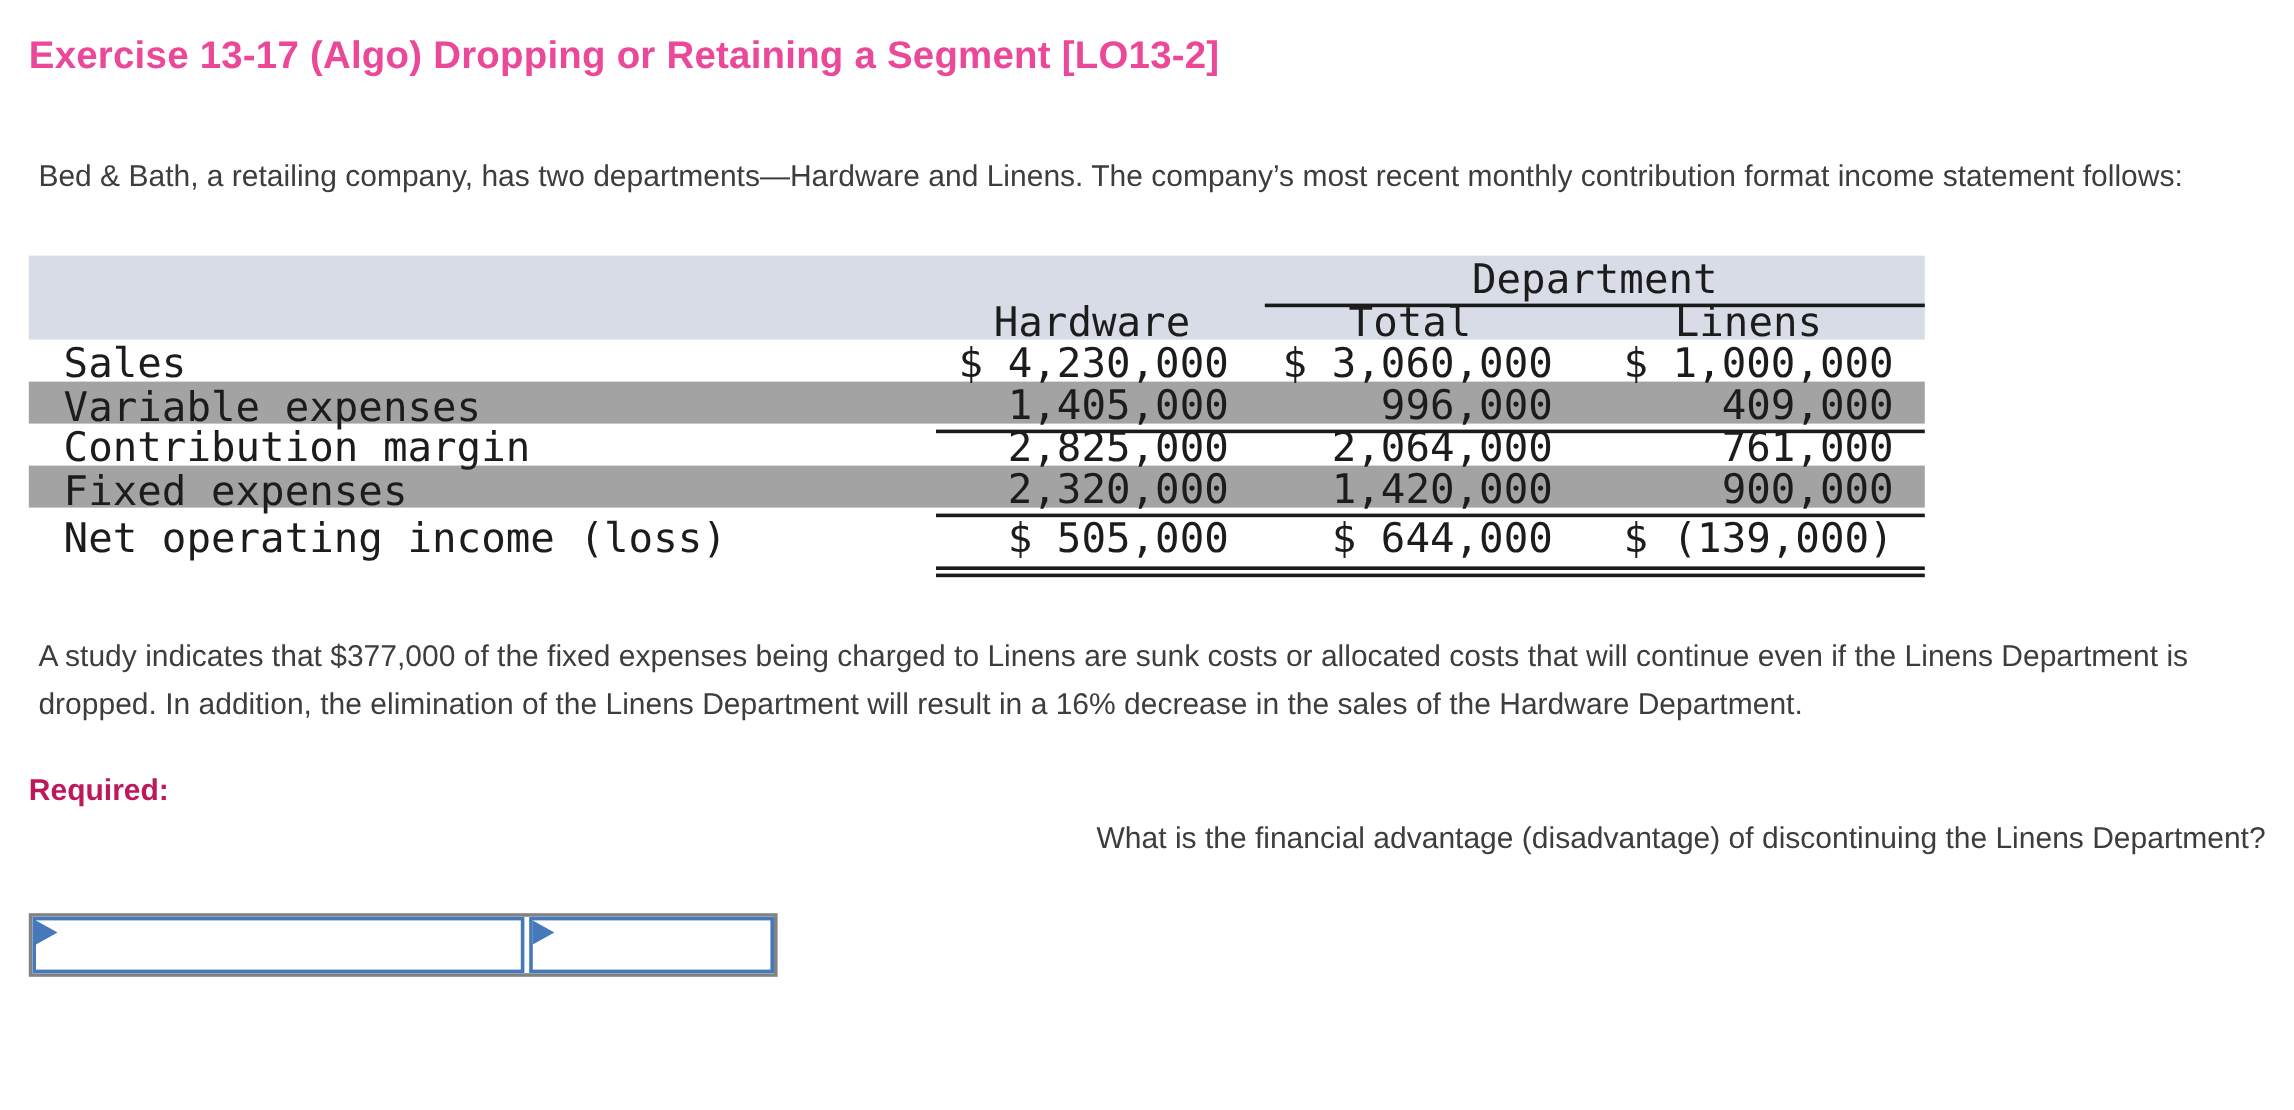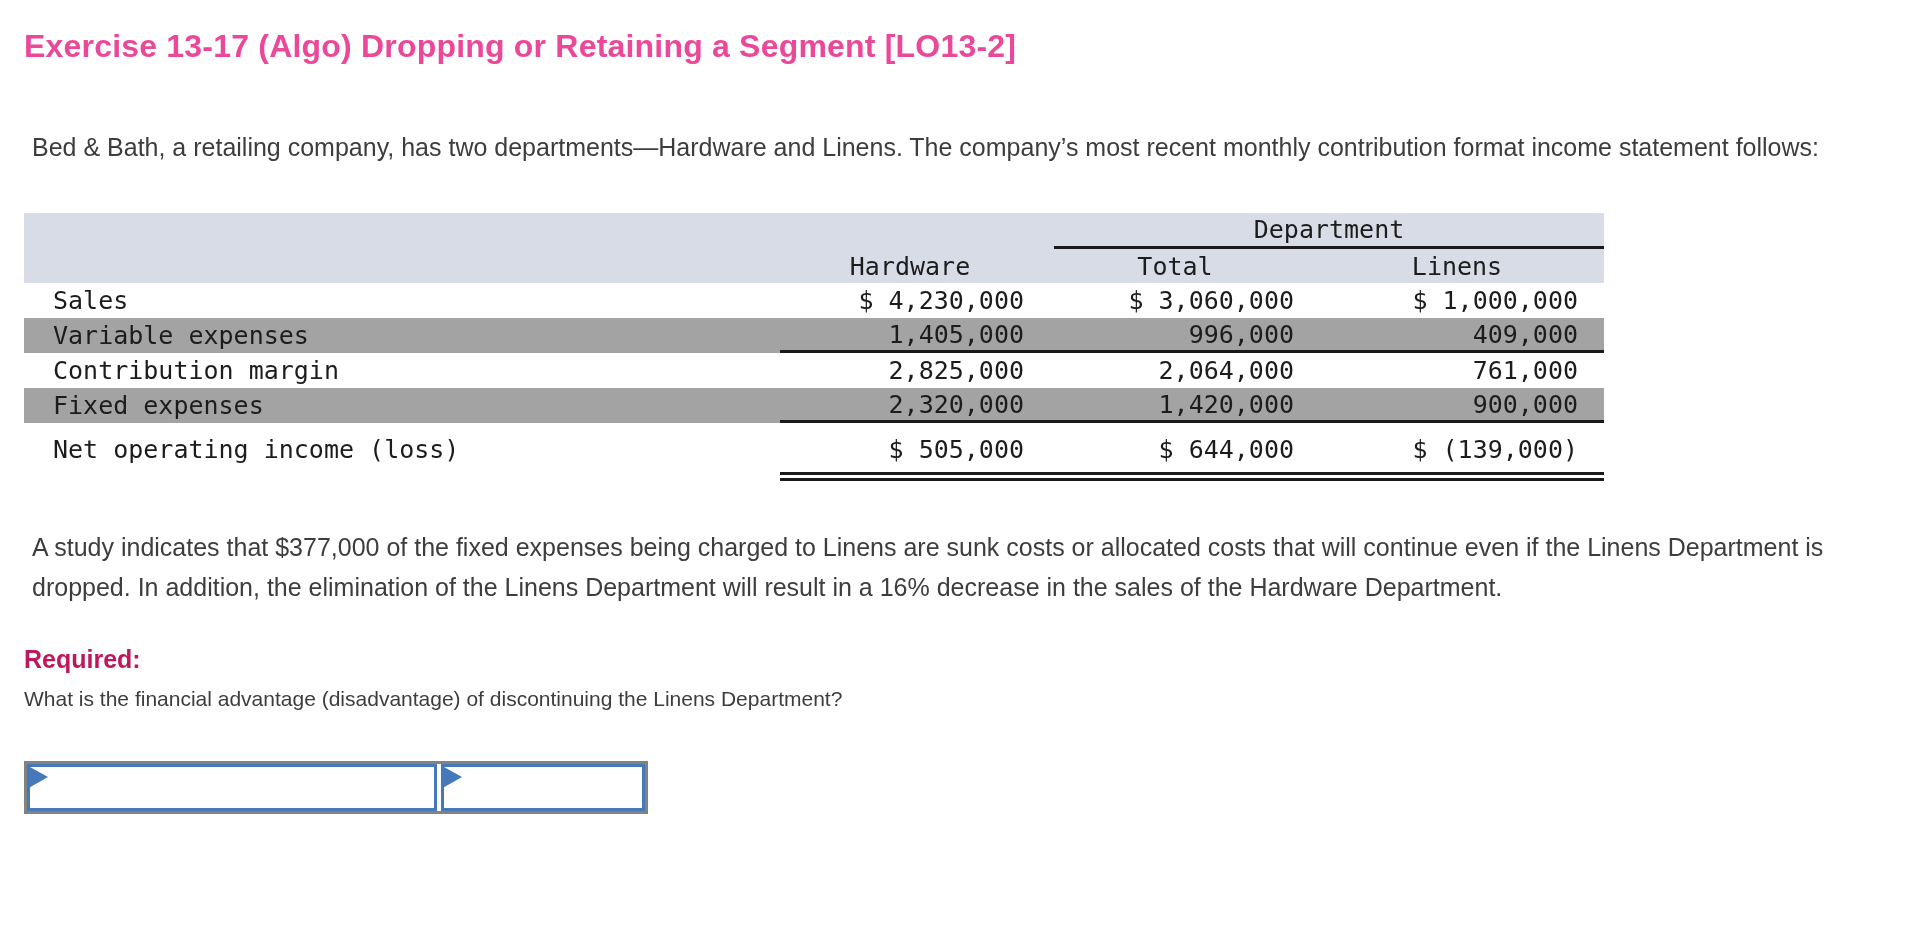--- a/index.html
+++ b/index.html
@@ -17,28 +17,28 @@
     letter-spacing: 0.2px;
   }
   .para {
     margin: 0 18px 0 32px;
     font-size: 25px; line-height: 40px; color: #3d3d3d;
     max-width: 1880px;
   }
   .intro { margin-top: 62px; }
   .study { margin-top: 46px; }
   .required-label { margin: 32px 24px 0 24px; font-size: 25px; line-height: 40px; font-weight: bold; color: #be185d; }
-  .question { margin: 0 24px; font-size: 21px; line-height: 40px; }
+  .question { margin: 0 24px; font-size: 25px; line-height: 40px; text-align: right; }
 
   
   .qtable {
     margin: 46px 0 0 24px;
     width: 1580px;
     font-family: "DejaVu Sans Mono", monospace;
-    font-size: 25px; color: #1c1c1c;
+    font-size: 34px; color: #1c1c1c;
   }
   .grid { display: grid; grid-template-columns: 756px 260px 270px 294px; }
   .thead { background: #d8dce6; }
   .hrow1 { height: 36px; }
   .hrow2 { height: 34px; }
   .hcell { display: flex; align-items: center; justify-content: center; }
   .dept-span {
     grid-column: 3 / 5;
     border-bottom: 3px solid #1a1a1a;
     margin-left: 14px;

